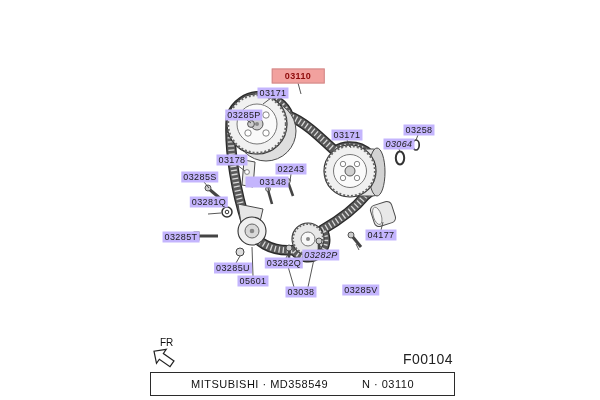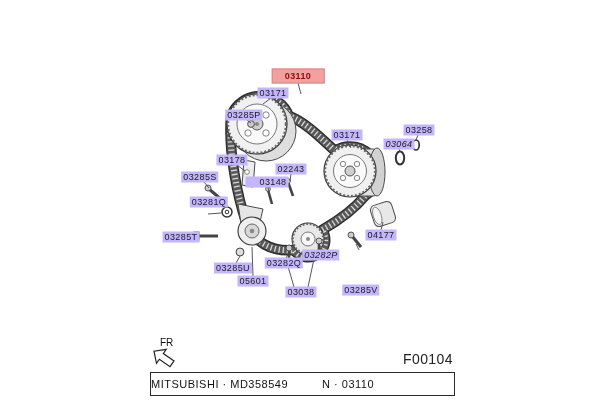--- a/index.html
+++ b/index.html
@@ -19,21 +19,21 @@
   }
   #fig-code{
     position:absolute;left:403px;top:351px;font-size:14px;letter-spacing:.4px;color:#222;
   }
   #fr-indicator{position:absolute;left:150px;top:337px;width:34px;height:34px;}
   #fr-indicator .fr-text{position:absolute;left:10px;top:0;font-size:10px;color:#111;}
   #fr-indicator svg{position:absolute;left:0;top:10px;}
   #footer-bar{
     position:absolute;left:150px;top:372px;width:305px;height:24px;
     border:1px solid #2b2b2b;background:#fff;
-    display:flex;align-items:center;justify-content:flex-start;gap:34px;
+    display:flex;align-items:center;justify-content:center;gap:34px;
     font-size:11px;letter-spacing:.5px;color:#111;
   }
 </style>
 </head>
 <body>
 
 <svg id="diagram-svg" width="600" height="400" viewBox="0 0 600 400">
 
   <g>
     <path d="M231 116 A31 31 0 0 1 289 116 C305 122 320 137 335 151 A27 27 0 1 1 365 196 C352 212 336 222 322 230 A17 17 0 0 1 294 250 C272 252 254 243 246 222 C238 198 228 152 231 116 Z" fill="none" stroke="#2a2a2a" stroke-width="10.5" stroke-linejoin="round"></path>

